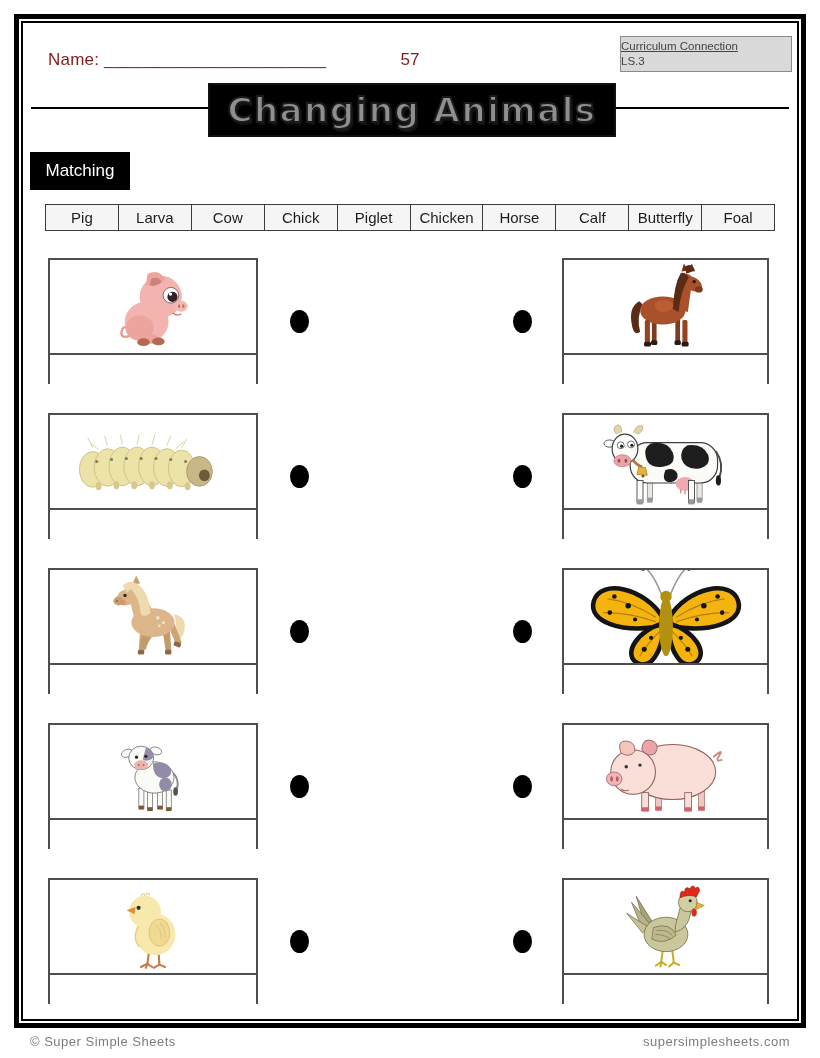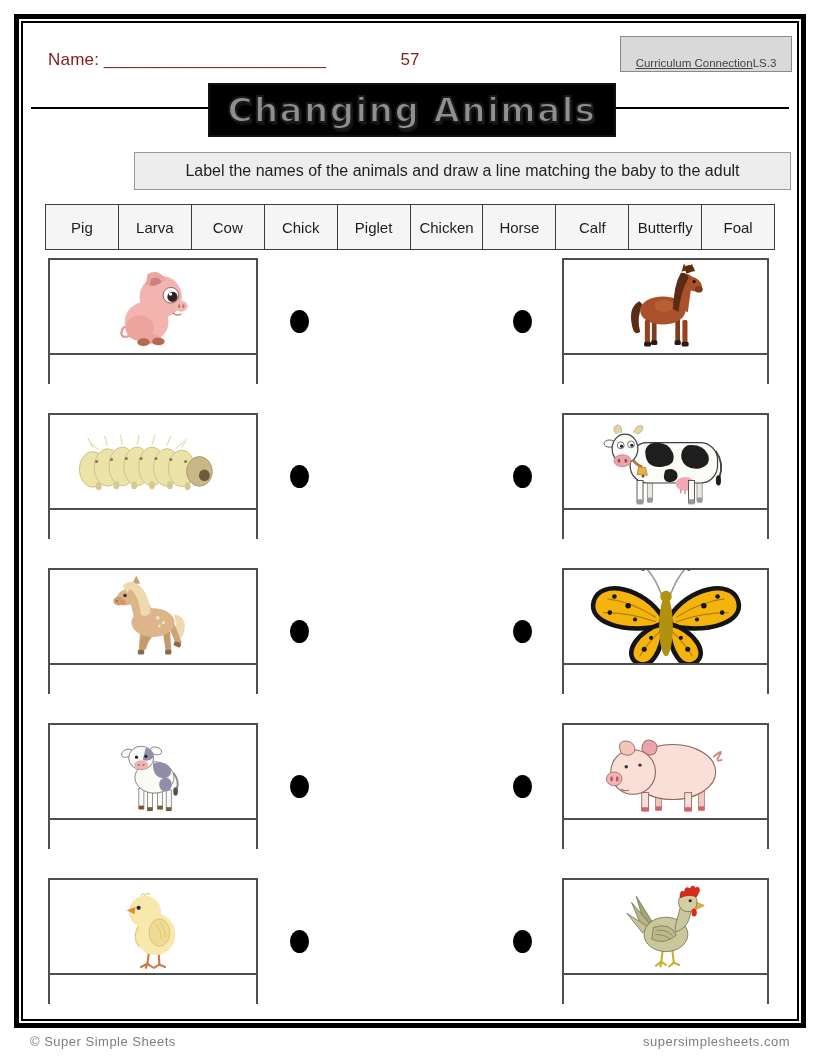--- a/index.html
+++ b/index.html
@@ -8,40 +8,40 @@
   
   .frame-outer{position:absolute;left:14px;top:14px;width:792px;height:1014px;
                border:5px solid #000;box-sizing:border-box;}
   .frame-inner{position:absolute;inset:2px;border:2px solid #000;}
   
   .name-row{position:absolute;left:48px;top:50px;font-size:17px;color:#7f1d1d;letter-spacing:.2px;}
   .page-number{position:absolute;left:385px;top:50px;width:50px;text-align:center;
                font-size:17px;color:#7f1d1d;}
   .curriculum{position:absolute;left:620px;top:36px;width:172px;height:36px;
               background:var(--curriculum-bg,#d9d9d9);border:1px solid #8a8a8a;box-sizing:border-box;
-              display:flex;flex-direction:row;align-items:flex-end;justify-content:center;
+              display:flex;flex-direction:column;align-items:flex-start;justify-content:center;
               font-size:11.5px;color:#444;line-height:1.3;}
   .curriculum .t{text-decoration:underline;}
   .header-rule{position:absolute;left:31px;top:107px;width:758px;height:2px;background:#000;z-index:1;}
   .title-box{position:absolute;left:208px;top:83px;width:408px;height:54px;background:#000000;
              border:2px solid #111;box-sizing:border-box;z-index:2;
              display:flex;align-items:center;justify-content:center;}
   .title-text{font-family:"DejaVu Sans",sans-serif;font-weight:800;font-size:34px;letter-spacing:1.5px;
               color:var(--title-letters,#8f8f8f);-webkit-text-stroke:2px #1b1b1b;
               text-shadow:2px 3px 0 rgba(45,45,45,.4);white-space:nowrap;}
   
   .section-label{position:absolute;left:30px;top:152px;width:100px;height:38px;
                  background:var(--section-label-bg,#000);color:#fff;display:flex;align-items:center;
                  justify-content:center;font-size:17px;}
   .instruction{position:absolute;left:134px;top:152px;width:657px;height:38px;box-sizing:border-box;
                background:var(--instruction-bg,#ededed);border:1px solid #9a9a9a;
                display:flex;align-items:center;justify-content:center;
                font-size:16px;color:#1f1f1f;white-space:nowrap;}
   
-  .word-bank{position:absolute;left:45px;top:204px;width:730px;height:46px;display:flex;
+  .word-bank{position:absolute;left:45px;top:204px;width:730px;height:27px;display:flex;
              background:#f5f5f5;}
   .wb-cell{flex:1;border:1px solid #3c3c3c;border-left:none;display:flex;align-items:center;
            justify-content:center;font-size:15px;color:#1d1d1d;box-sizing:border-box;}
   .wb-cell:first-child{border-left:1px solid #3c3c3c;}
   
   .match-row{position:absolute;left:0;width:820px;height:126px;}
   .card{position:absolute;top:0;border:2px solid #4e4e4e;box-sizing:border-box;background:#fff;height:126px;}
   .card.left{left:48px;width:210px;}
   .card.right{left:562px;width:207px;}
   .img-cell{height:93px;border-bottom:2px solid #4e4e4e;display:flex;align-items:center;
@@ -72,21 +72,21 @@
   <div class="curriculum">
     <div class="t">Curriculum Connection</div>
     <div>LS.3</div>
   </div>
 
   <div class="header-rule"></div>
   <div class="title-box">
     <div class="title-text">Changing Animals</div>
   </div>
 
-  <div class="instruction">Label the names of the animals and draw a line matching the baby to the adult</div>
+  <div class="section-label">Matching</div>
 
   <div class="word-bank" id="word-bank">
       <div class="wb-cell">Pig</div>
       <div class="wb-cell">Larva</div>
       <div class="wb-cell">Cow</div>
       <div class="wb-cell">Chick</div>
       <div class="wb-cell">Piglet</div>
       <div class="wb-cell">Chicken</div>
       <div class="wb-cell">Horse</div>
       <div class="wb-cell">Calf</div>

